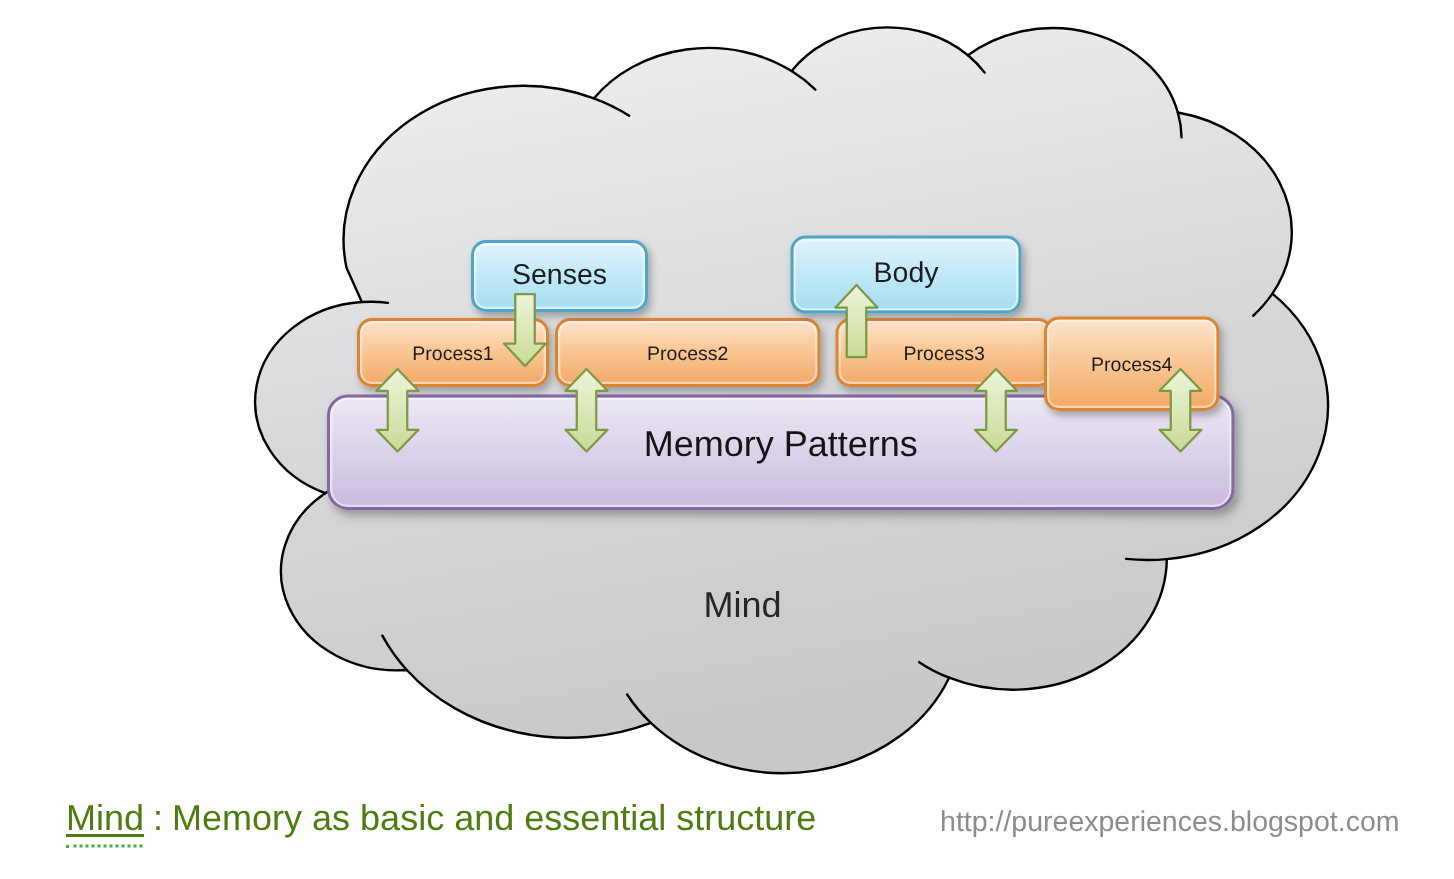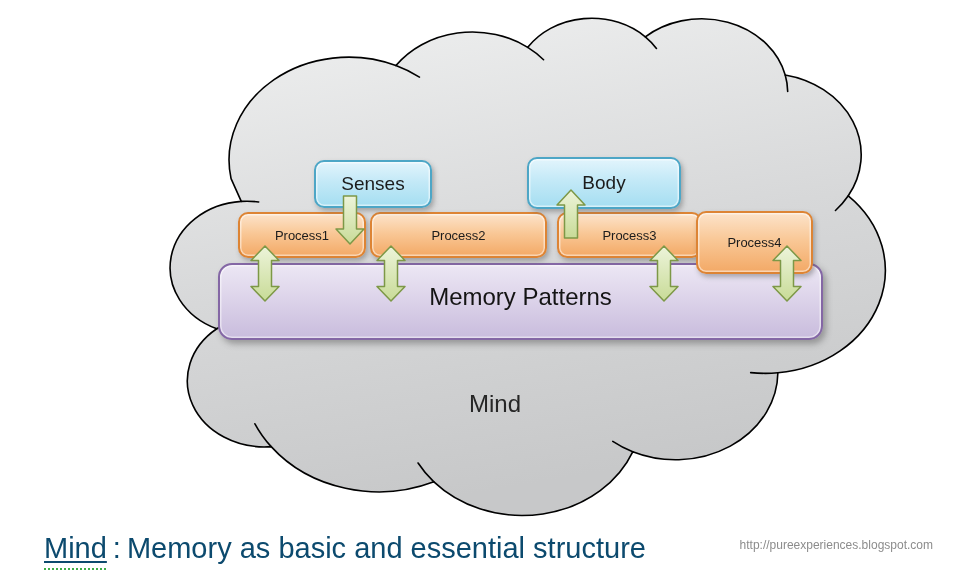--- a/index.html
+++ b/index.html
@@ -33,33 +33,33 @@
     font-size:24px;color:#141414;
     padding-bottom:10px;
     align-items:center;
   }
   
   .mind-label{
     position:absolute;left:430px;top:390px;width:130px;text-align:center;
     font-size:24px;color:#262626;
   }
   .caption{
-    position:absolute;left:44px;top:532px;font-size:29px;color:#0c4a6e;white-space:nowrap;
+    position:absolute;left:44px;top:532px;font-size:24px;color:#4d7c0f;white-space:nowrap;
   }
   .caption .term{
     position:relative;
     text-decoration:underline;text-decoration-thickness:1.5px;text-underline-offset:3px;
   }
   .caption .term::after{
     content:"";position:absolute;left:0;right:1px;bottom:-6px;
     border-bottom:2px dotted #3fae49;
   }
   .caption .colon{margin:0 6px;}
   .footer-url{
-    position:absolute;right:36px;top:538px;font-size:12px;color:#8c8c8c;white-space:nowrap;
+    position:absolute;right:36px;top:538px;font-size:19px;color:#8c8c8c;white-space:nowrap;
   }
   .arrow-svg{position:absolute;overflow:visible;}
 </style>
 </head>
 <body>
 
 <div class="stage">
 
   <svg class="cloud-svg" viewBox="0 0 43200 43200" preserveAspectRatio="none" aria-hidden="true">
     <defs>

